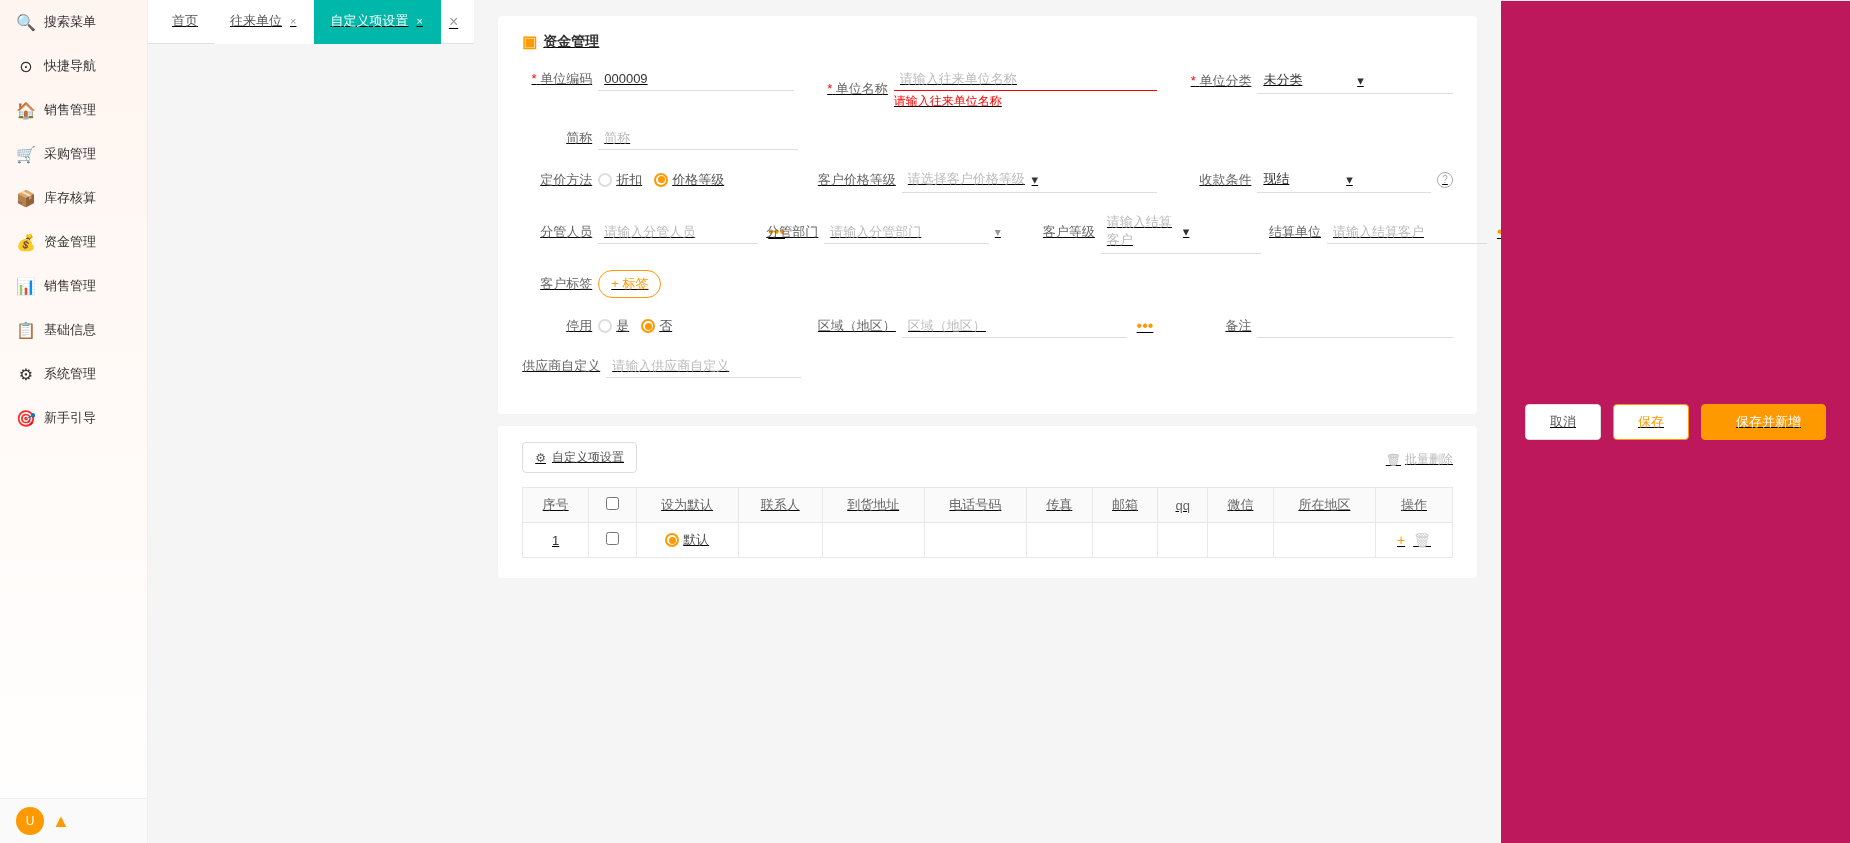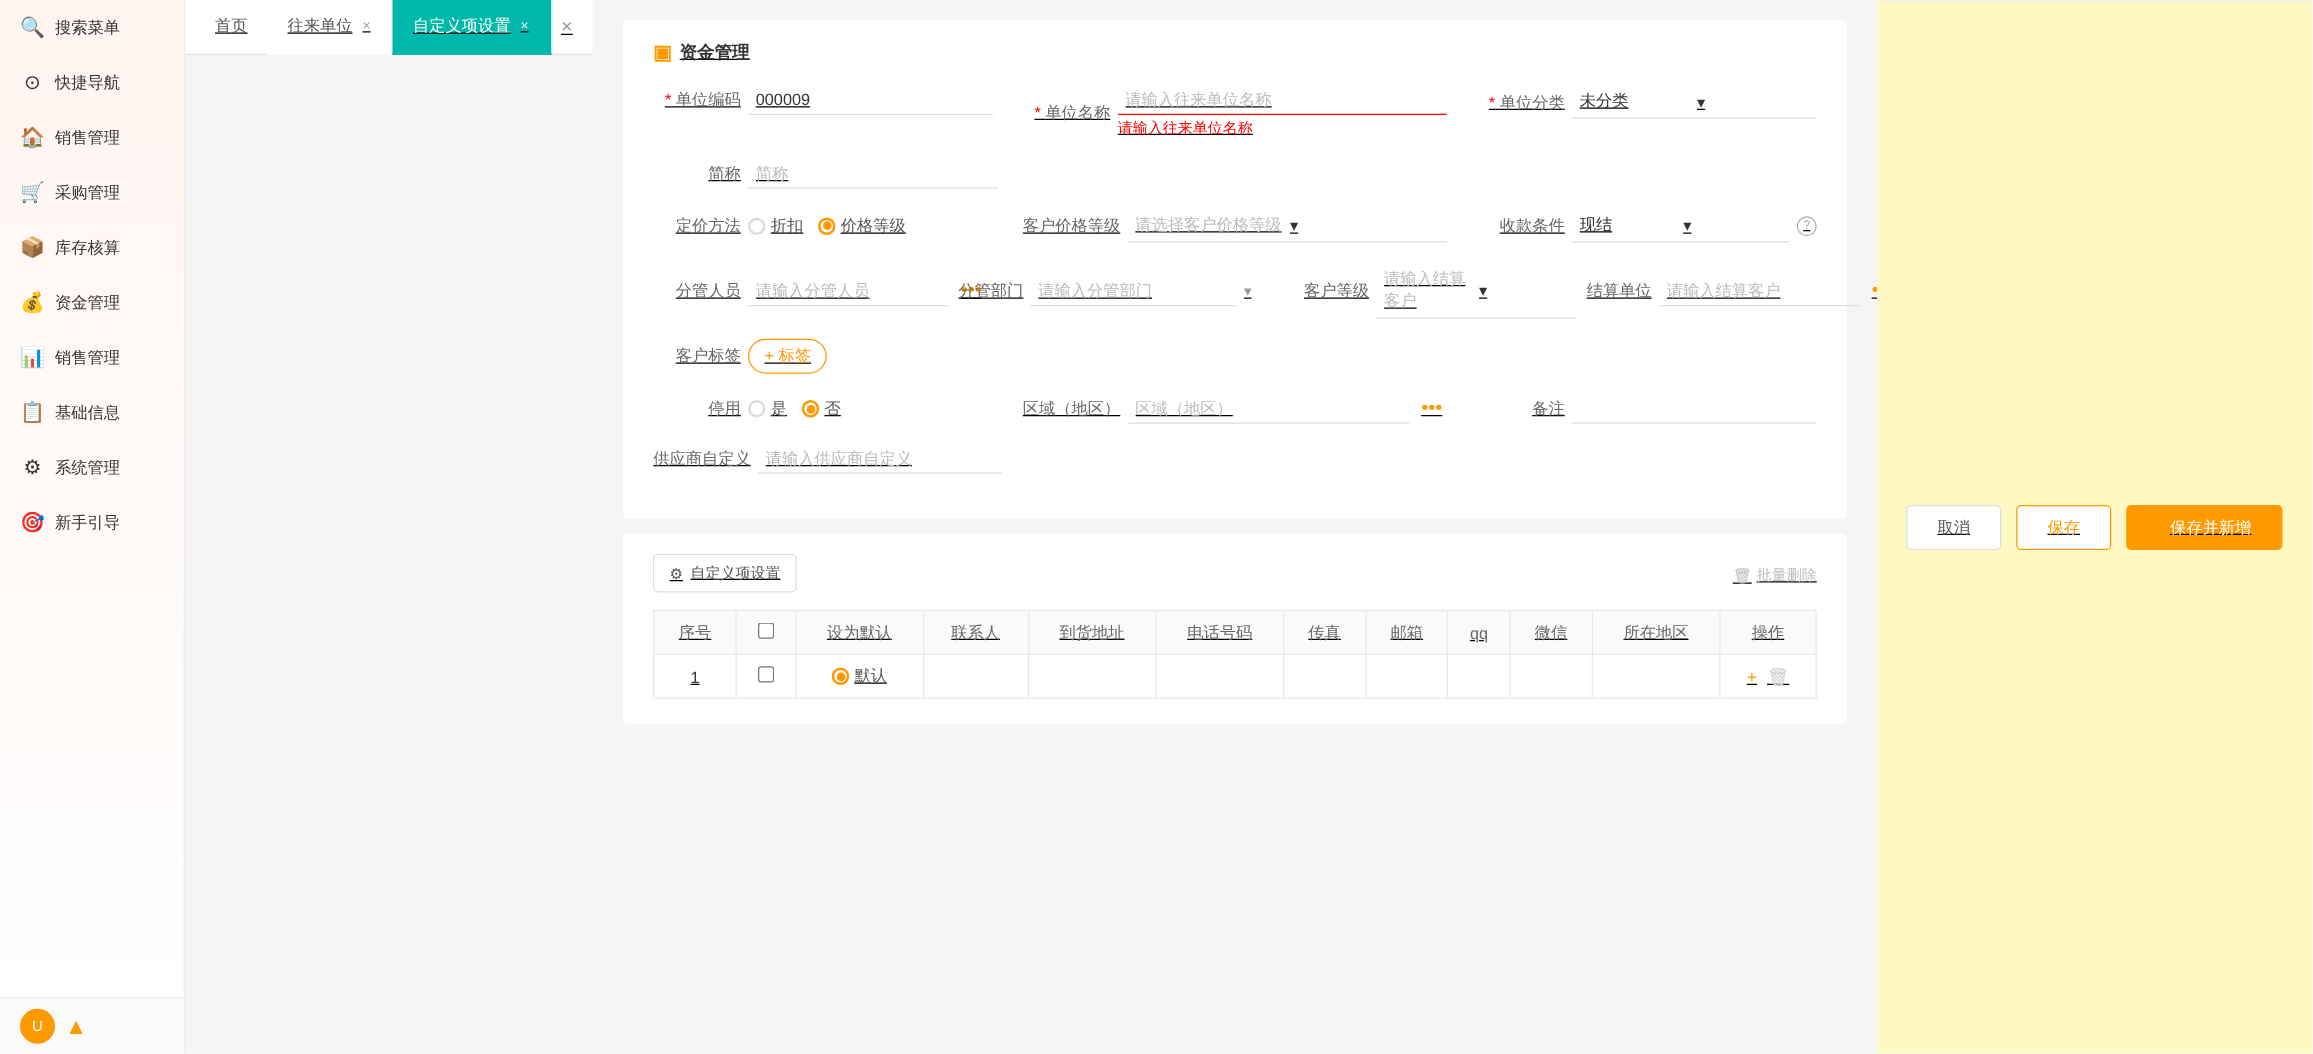--- a/index.html
+++ b/index.html
@@ -325,21 +325,21 @@
     .action-icon.add { color: #f90; }
     .action-icon.del { color: #ccc; }
 
     
     .form-footer {
       display: flex;
       justify-content: flex-end;
       align-items: center;
       gap: 12px;
       padding: 12px 24px;
-      background: #fef9c3;
+      background: #be185d;
       border-top: 1px solid #eee;
       flex-shrink: 0;
     }
     .btn {
       padding: 8px 24px;
       border-radius: 4px;
       font-size: 13px;
       cursor: pointer;
       border: 1px solid #ddd;
       background: #fff;

